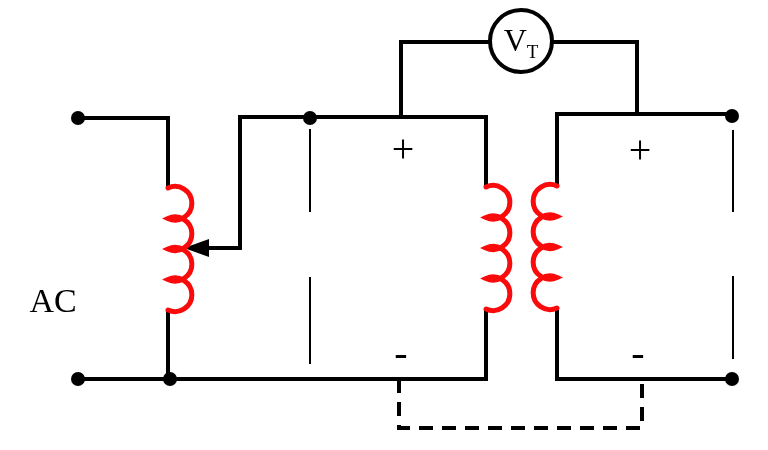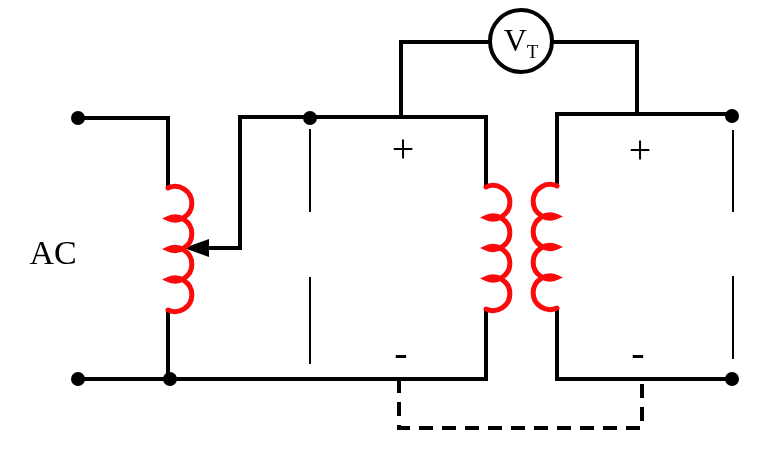--- a/index.html
+++ b/index.html
@@ -14,21 +14,21 @@
   .stage svg { position: absolute; left: 0; top: 0; }
   .lbl {
     position: absolute;
     transform: translate(-50%, -50%);
     color: #000;
     white-space: nowrap;
     text-align: center;
     line-height: 1;
     user-select: none;
   }
-  .src-lbl { font-size: 34px; line-height: 40px; }
+  .src-lbl { font-size: 34px; line-height: 40px; margin-top: 48px; }
   .meter-lbl { font-size: 40px; }
   .meter-lbl .sub { font-size: 24px; vertical-align: -9px; }
   .vt-lbl { font-size: 32px; }
   .vt-lbl .sub { font-size: 19px; vertical-align: -7px; }
   .sign-lbl { font-size: 40px; }
 </style>
 </head>
 <body>
 
 <div class="stage">

